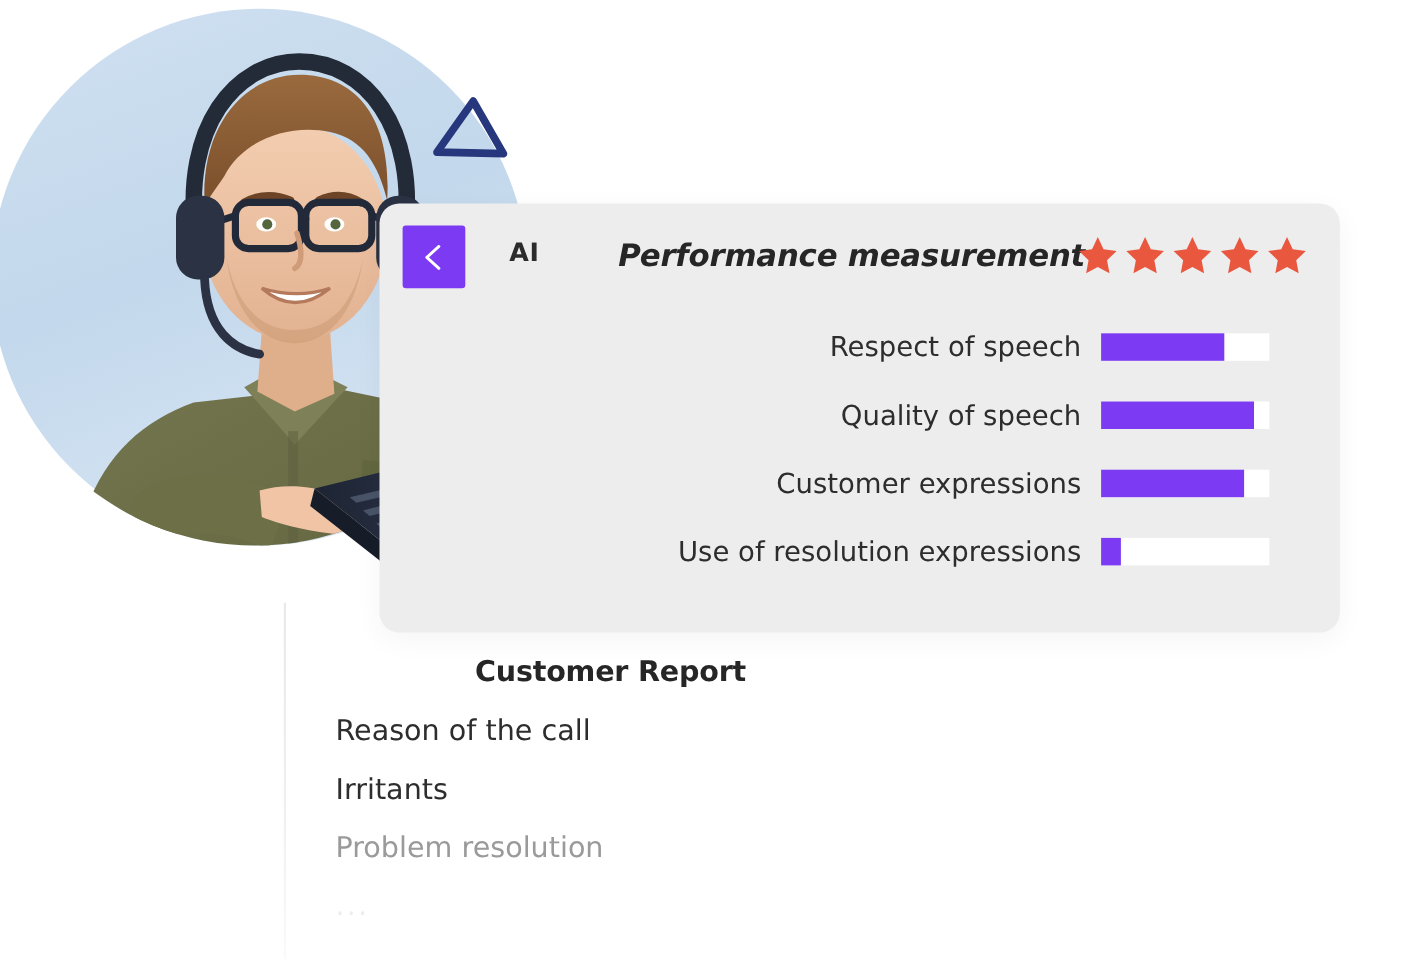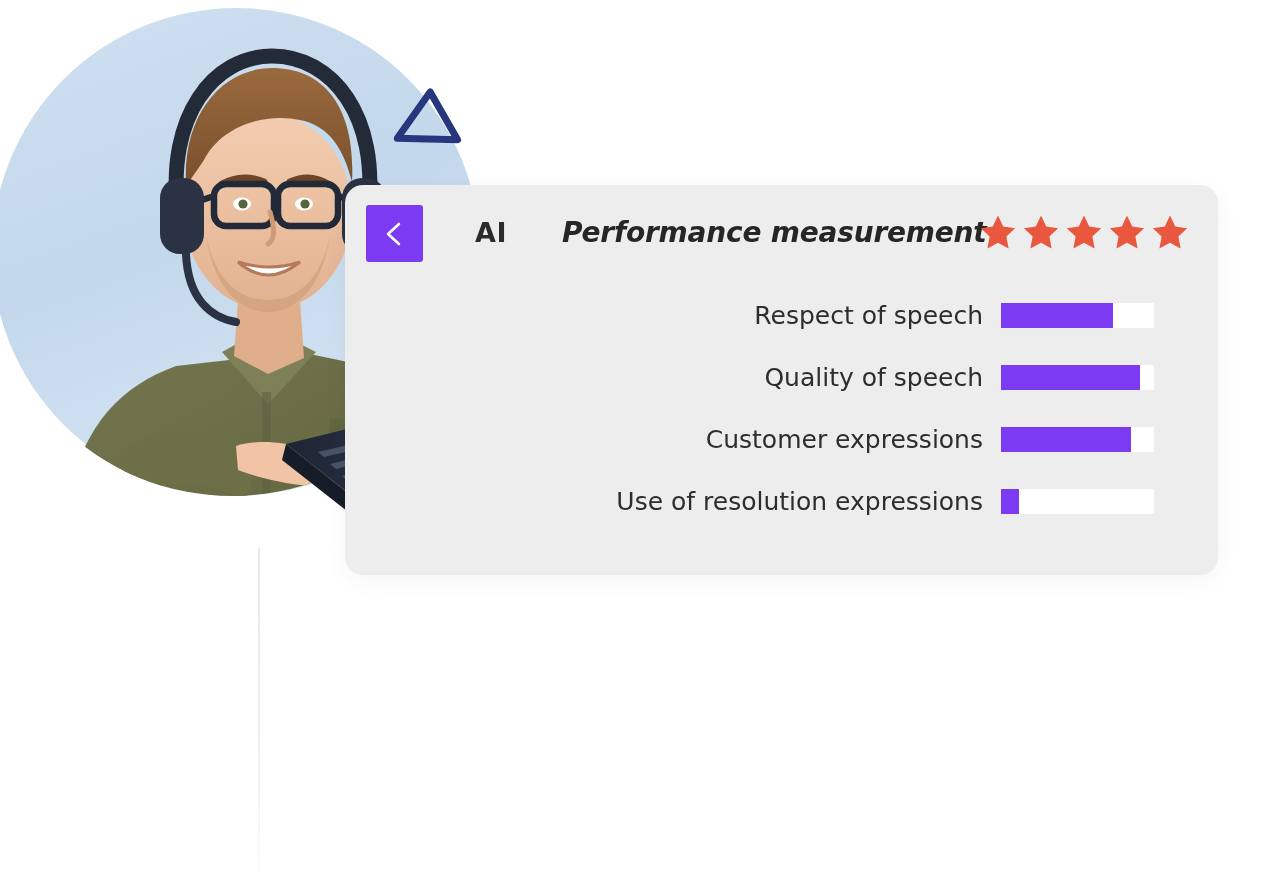--- a/index.html
+++ b/index.html
@@ -32,21 +32,21 @@
     background:#ededed;border-radius:18px;
     box-shadow:0 6px 26px rgba(0,0,0,.045);
   }
   .card-header{position:absolute;left:21px;top:20px;right:24px;height:60px;}
   .badge{
     position:absolute;left:0;top:0;width:57px;height:57px;background:#7c3af2;
     border-radius:3px;display:flex;align-items:center;justify-content:center;
   }
   .badge svg{display:block;}
   .ai-label{
-    position:absolute;left:109px;top:12px;font-size:27px;font-weight:bold;color:#2b2b2b;
+    position:absolute;left:97px;top:12px;font-size:23px;font-weight:bold;color:#2b2b2b;
     letter-spacing:.5px;
   }
   .card-title{
     position:absolute;left:196px;top:11px;font-size:28px;font-weight:bold;color:#262626;
     letter-spacing:-.2px;white-space:nowrap;font-style:italic;
   }
   .stars{position:absolute;left:613px;top:8px;display:flex;gap:5px;}
   .stars svg{display:block;}
 
   
@@ -255,14 +255,21 @@
       </div>
       <div class="metric-row">
         <div class="metric-label">Use of resolution expressions</div>
         <div class="bar-track">
           <div class="bar-fill" style="width: 12%;"></div>
         </div>
       </div>
     </div>
   </div>
 
+  <div class="report">
+    <div class="report-title">Customer Report</div>
+    <div class="report-item">Reason of the call</div>
+    <div class="report-item">Irritants</div>
+    <div class="report-item muted">Problem resolution</div>
+    <div class="report-more">...</div>
+  </div>
 
 </div>
 
 </body></html>

